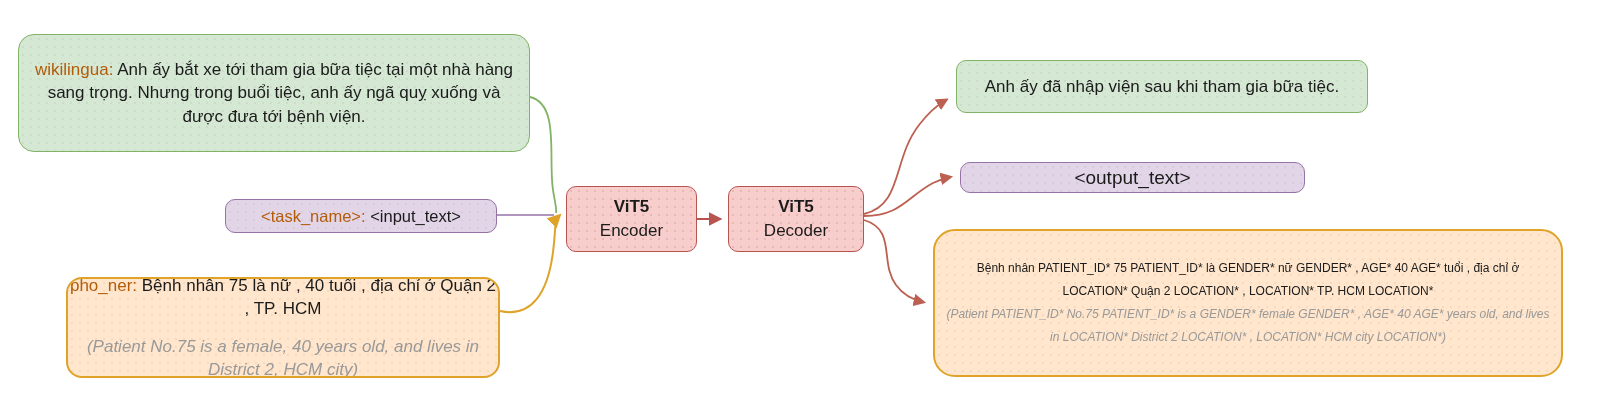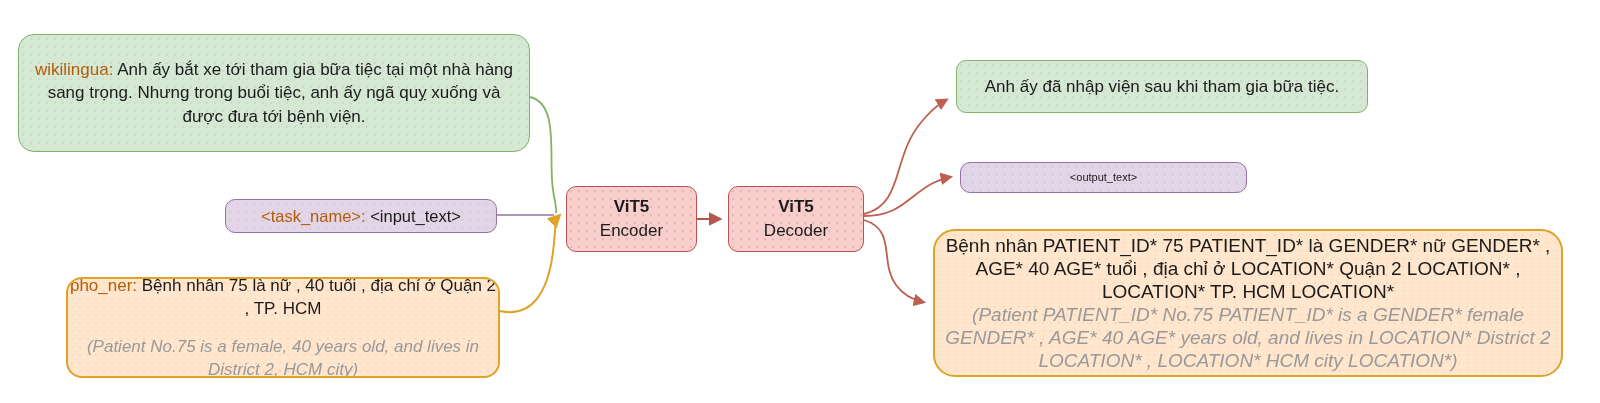--- a/index.html
+++ b/index.html
@@ -24,22 +24,22 @@
   .txt{color:#1b1b1b;}
   .label{color:#b35c0a;}
   .trans{color:#999999;font-style:italic;}
   .box p{margin:0;}
   #wikilingua-box{left:18px;top:34px;width:512px;height:118px;font-size:17px;line-height:23.5px;padding:2px 10px;}
   #task-box{left:225px;top:199px;width:272px;height:34px;font-size:16.5px;line-height:30px;align-items:center;}
   #pho-ner-box{left:66px;top:277px;width:434px;height:101px;font-size:17px;line-height:23.5px;padding:2px 0;}
   #encoder-box{left:566px;top:186px;width:131px;height:66px;font-size:17px;line-height:24px;}
   #decoder-box{left:728px;top:186px;width:136px;height:66px;font-size:17px;line-height:24px;}
   #summary-out-box{left:956px;top:60px;width:412px;height:53px;font-size:17px;line-height:24px;gap:36px;}
-  #output-text-box{left:960px;top:162px;width:287px;height:31px;font-size:11px;line-height:27px;}
-  #ner-out-box{left:933px;top:229px;width:630px;height:148px;font-size:19px;line-height:23px;padding:2px 10px;}
+  #output-text-box{left:960px;top:162px;width:345px;height:31px;font-size:19px;line-height:27px;}
+  #ner-out-box{left:933px;top:229px;width:630px;height:148px;font-size:12px;line-height:23px;padding:2px 10px;}
   .bold{font-weight:bold;}
   #flow-arrows{position:absolute;left:0;top:0;z-index:1;}
 </style>
 </head>
 <body>
 
 <svg id="flow-arrows" width="1600" height="403" viewBox="0 0 1600 403" fill="none">
   <defs>
     <marker id="m-orange" markerWidth="7" markerHeight="7" viewBox="0 0 10 10" refX="7.5" refY="5" orient="auto">
       <path d="M0,0 L10,5 L0,10 Z" fill="#dfa32a"></path>

